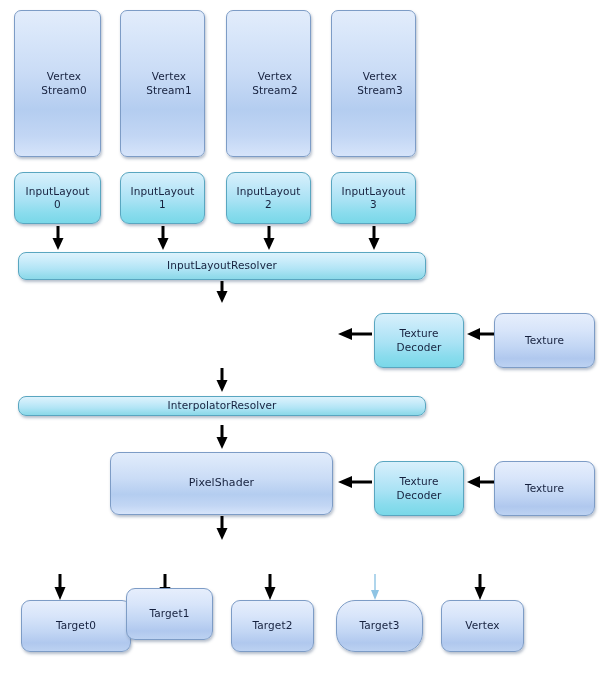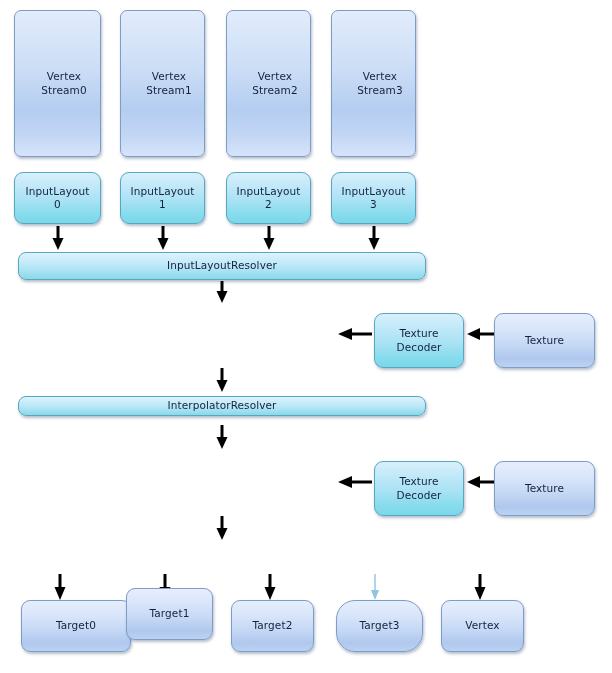--- a/index.html
+++ b/index.html
@@ -179,20 +179,23 @@
     <span>InterpolatorResolver</span>
   </div>
 
   <div class="arrow" style="left:214px;top:425px;">
     <svg width="16" height="26">
         <path d="M8 0 L8 15" stroke="#000" stroke-width="3" fill="none"></path>
         <path d="M8 24 L2.5 12 L13.5 12 Z" fill="#000"></path>
       </svg>
   </div>
 
+  <div class="node blue" style="left:110px;top:452px;width:223px;height:63px;font-size:11px;">
+    <span>PixelShader</span>
+  </div>
   <div class="node cyan" style="left:374px;top:461px;width:90px;height:55px;">
     <span>Texture
 Decoder</span>
   </div>
   <div class="node blue-sm" style="left:494px;top:461px;width:101px;height:55px;">
     <span>Texture</span>
   </div>
 
   <div class="arrow" style="left:336px;top:474px;">
     <svg width="36" height="16">

